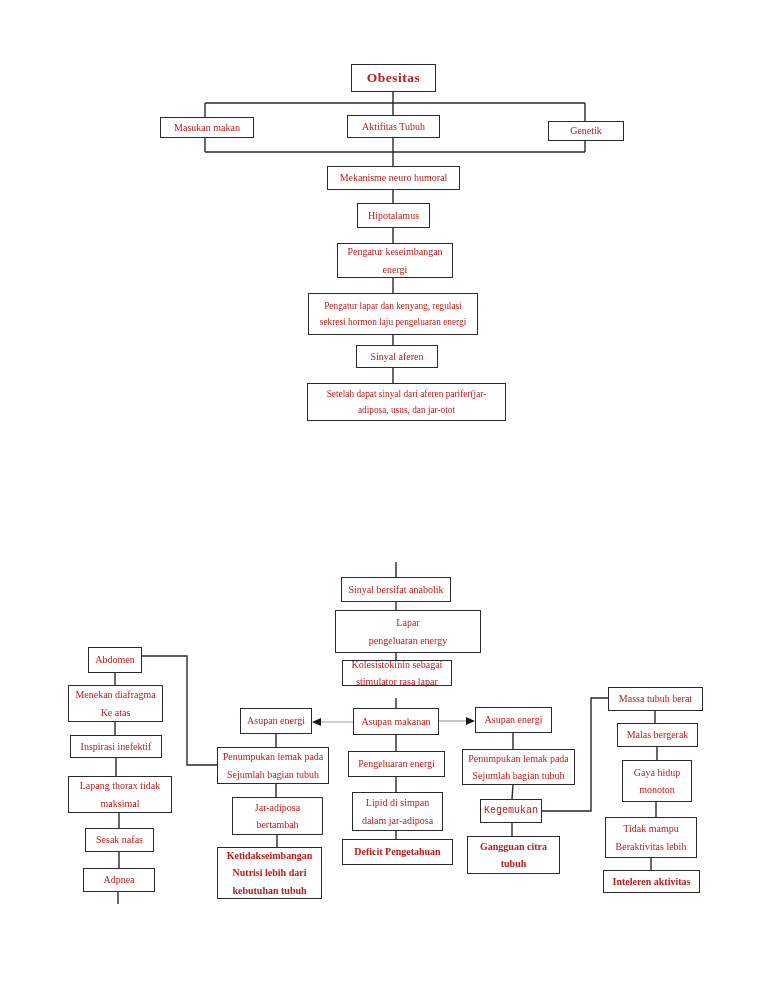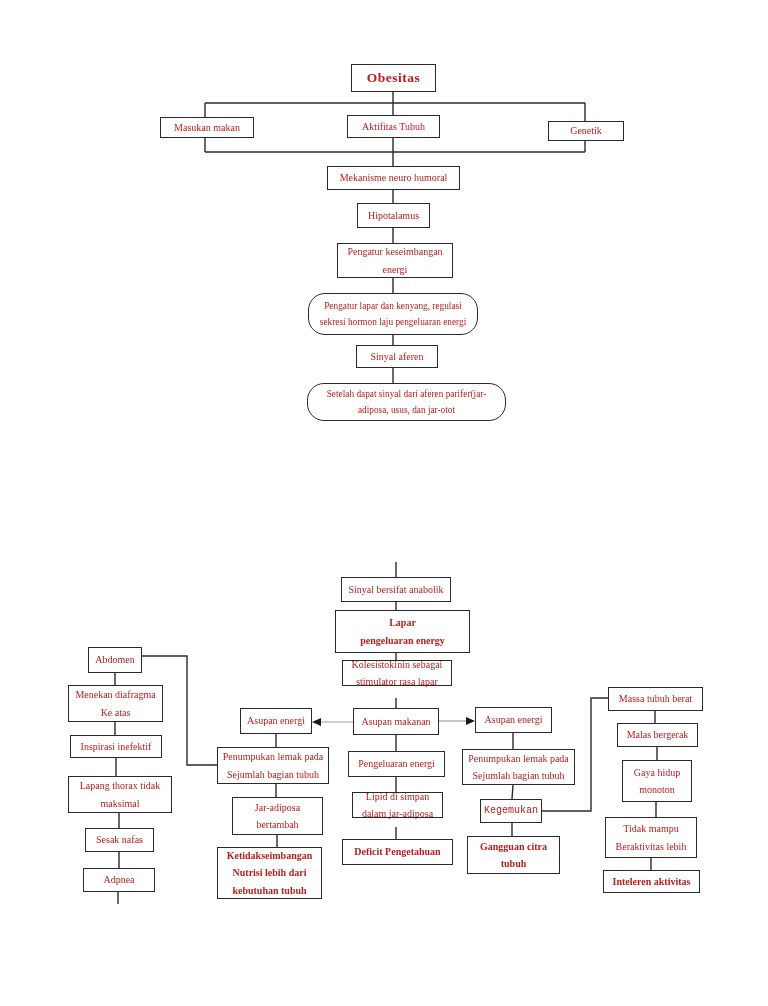--- a/index.html
+++ b/index.html
@@ -21,21 +21,21 @@
     align-items:center;
     justify-content:center;
     text-align:center;
     font-size:10px;
     line-height:1.75;
     white-space:pre-line;
     padding:0 2px;
   }
   .node.bold{font-weight:bold;}
   .node.title{font-size:13.5px;font-weight:bold;letter-spacing:.5px;}
-  .node.fs9{font-size:9.3px;border-radius:17px;}
+  .node.fs9{font-size:9.3px;}
   svg.connectors{position:absolute;left:0;top:0;}
 </style>
 </head>
 <body>
 
 <div class="page">
 
   <svg class="connectors" width="768" height="1006" viewBox="0 0 768 1006">
     <g stroke="#2a2a2a" stroke-width="1.4" fill="none">
 
@@ -106,27 +106,27 @@
   <div class="node" style="left:357px;top:203px;width:73px;height:25px;">Hipotalamus</div>
   <div class="node" style="left:337px;top:243px;width:116px;height:35px;">Pengatur keseimbangan
 energi</div>
   <div class="node fs9" style="left:308px;top:293px;width:170px;height:42px;">Pengatur lapar dan kenyang, regulasi
 sekresi hormon laju pengeluaran energi</div>
   <div class="node" style="left:356px;top:345px;width:82px;height:23px;">Sinyal aferen</div>
   <div class="node fs9" style="left:307px;top:383px;width:199px;height:38px;">Setelah dapat sinyal dari aferen parifer(jar-
 adiposa, usus, dan jar-otot</div>
 
   <div class="node" style="left:341px;top:577px;width:110px;height:25px;">Sinyal bersifat anabolik</div>
-  <div class="node" style="left:335px;top:610px;width:135px;height:43px;font-weight:bold;">Lapar
+  <div class="node" style="left:335px;top:610px;width:146px;height:43px;">Lapar
 pengeluaran energy</div>
   <div class="node" style="left:342px;top:660px;width:110px;height:26px;">Kolesistokinin sebagai
 stimulator rasa lapar</div>
   <div class="node" style="left:353px;top:708px;width:86px;height:27px;">Asupan makanan</div>
   <div class="node" style="left:348px;top:751px;width:97px;height:26px;">Pengeluaran energi</div>
-  <div class="node" style="left:352px;top:792px;width:91px;height:26px;">Lipid di simpan
+  <div class="node" style="left:352px;top:792px;width:91px;height:39px;">Lipid di simpan
 dalam jar-adiposa</div>
   <div class="node bold" style="left:342px;top:839px;width:111px;height:26px;">Deficit Pengetahuan</div>
 
   <div class="node" style="left:88px;top:647px;width:54px;height:26px;">Abdomen</div>
   <div class="node" style="left:68px;top:685px;width:95px;height:37px;">Menekan diafragma
 Ke atas</div>
   <div class="node" style="left:70px;top:735px;width:92px;height:23px;">Inspirasi inefektif</div>
   <div class="node" style="left:68px;top:776px;width:104px;height:37px;">Lapang thorax tidak
 maksimal</div>
   <div class="node" style="left:85px;top:828px;width:69px;height:24px;">Sesak nafas</div>

